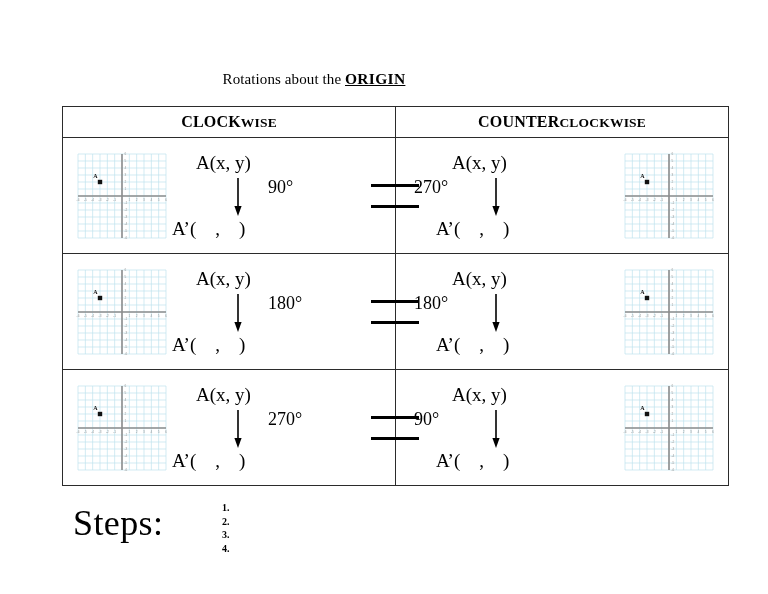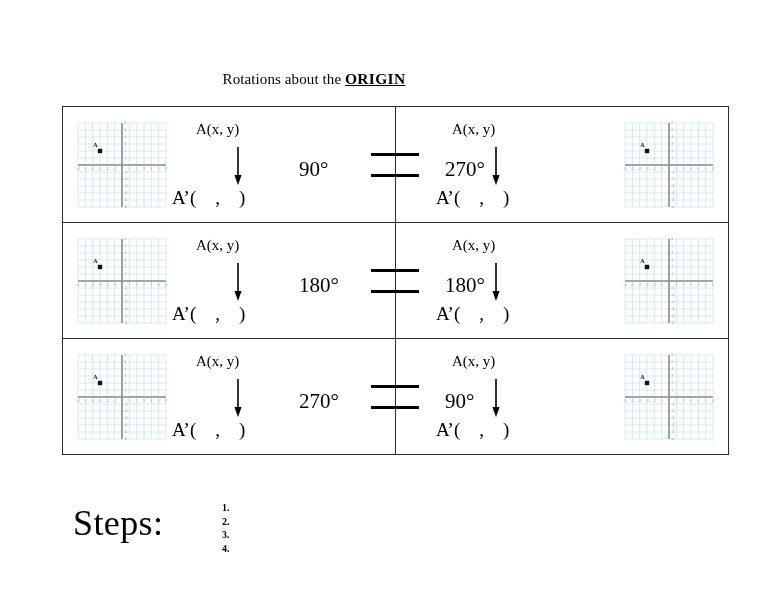--- a/index.html
+++ b/index.html
@@ -88,45 +88,44 @@
     width: 205px;
     height: 92px;
   }
   .formula-left  { right: 18px; }
   .formula-right { left: 18px; }
 
   .f-a {
     position: absolute;
     top: 2px;
     left: 24px;
-    font-size: 15px;
+    font-size: 19px;
     white-space: pre;
   }
   .f-aprime {
     position: absolute;
     bottom: 2px;
     left: 0px;
     font-size: 19px;
     white-space: pre;
   }
   .arrow {
     position: absolute;
     left: 60px;
     top: 28px;
     width: 2px;
     height: 38px;
   }
   .arrow-svg { display: block; }
   .f-deg {
     position: absolute;
     left: 96px;
-    top: 38px;
-    font-size: 21px;
+    top: 27px;
+    font-size: 18px;
     white-space: pre;
-    margin-left: 31px;
   }
   
   .formula-right .f-a       { left: 38px; }
   .formula-right .f-aprime  { left: 22px; }
   .formula-right .arrow     { left: 76px; }
   .formula-right .f-deg     { left: 0px; }
 
   
   .eq-mark {
     position: absolute;
@@ -166,20 +165,24 @@
   }
   .steps-list div { white-space: pre; }
 </style>
 </head>
 <body>
 
 <div class="title"><span>Rotations about the </span><span class="emph">ORIGIN</span></div>
 
 <table class="rot-table">
   <tbody>
+      <tr>
+    <th class="hdr-cell"><span class="hdr-big">CLOCK</span><span class="hdr-small">WISE</span></th>
+    <th class="hdr-cell"><span class="hdr-big">COUNTER</span><span class="hdr-small">CLOCKWISE</span></th>
+  </tr>
 
   <tr>
     <td class="body-cell">
       <div class="graph-box graph-left">
             <svg class="graph-svg" viewBox="0 0 98 92">
               <rect x="0" y="0" width="98" height="92" fill="#ffffff"></rect>
               <line x1="5" y1="4" x2="5" y2="88" stroke="#bfe3ee" stroke-width="0.7"></line>
               <line x1="12.333333333333332" y1="4" x2="12.333333333333332" y2="88" stroke="#bfe3ee" stroke-width="0.7"></line>
               <line x1="19.666666666666664" y1="4" x2="19.666666666666664" y2="88" stroke="#bfe3ee" stroke-width="0.7"></line>
               <line x1="27" y1="4" x2="27" y2="88" stroke="#bfe3ee" stroke-width="0.7"></line>

